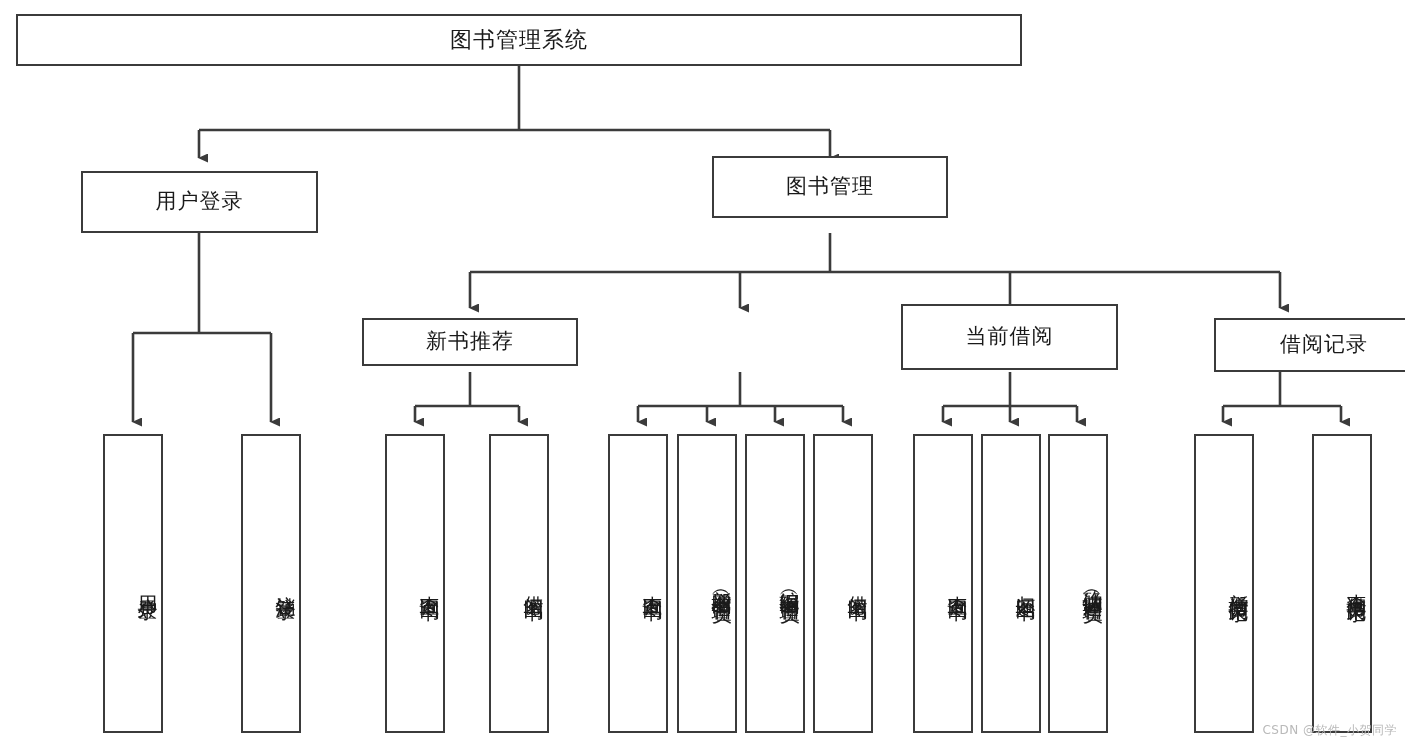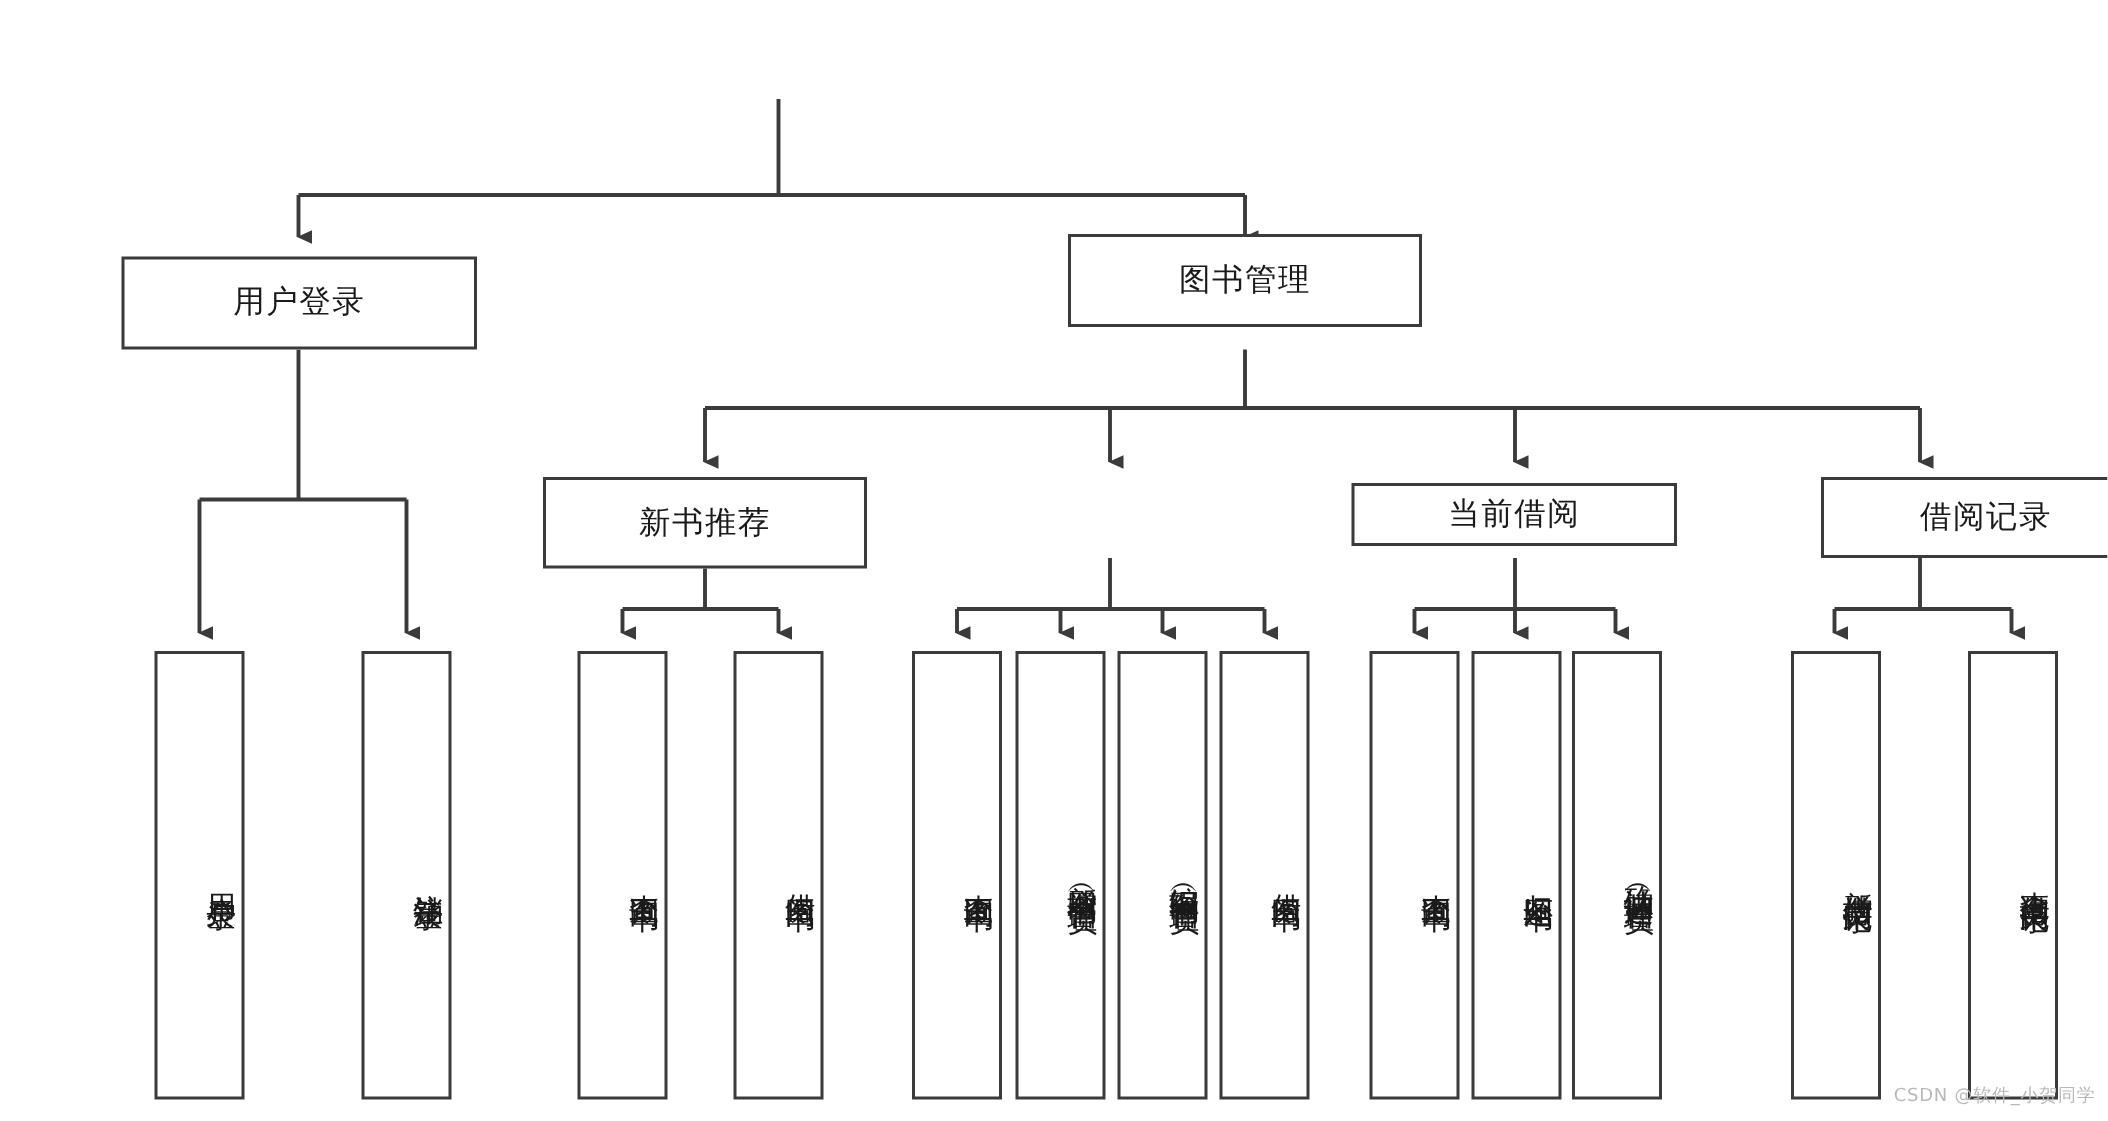--- a/index.html
+++ b/index.html
@@ -122,32 +122,35 @@
       <path d="M 1010,406 L 1010,422" marker-end="url(#arrowhead)"></path>
       <path d="M 1077,406 L 1077,422" marker-end="url(#arrowhead)"></path>
 
       <path d="M 1280,372 L 1280,406"></path>
       <path d="M 1223,406 L 1341,406"></path>
       <path d="M 1223,406 L 1223,422" marker-end="url(#arrowhead)"></path>
       <path d="M 1341,406 L 1341,422" marker-end="url(#arrowhead)"></path>
     </g>
   </svg>
 
+  <div class="node horiz root" style="left:16px; top:14px; width:1006px; height:52px;">
+    <span class="node-label">图书管理系统</span>
+  </div>
 
   <div class="node horiz" style="left:81px; top:171px; width:237px; height:62px;">
     <span class="node-label">用户登录</span>
   </div>
   <div class="node horiz" style="left:712px; top:156px; width:236px; height:62px;">
     <span class="node-label">图书管理</span>
   </div>
 
-  <div class="node horiz" style="left:362px; top:318px; width:216px; height:61px;">
+  <div class="node horiz" style="left:362px; top:318px; width:216px; height:48px;">
     <span class="node-label">新书推荐</span>
   </div>
-  <div class="node horiz" style="left:901px; top:322px; width:217px; height:42px;">
+  <div class="node horiz" style="left:901px; top:304px; width:217px; height:66px;">
     <span class="node-label">当前借阅</span>
   </div>
   <div class="node horiz" style="left:1170px; top:318px; width:220px; height:54px;margin-left:44px;">
     <span class="node-label">借阅记录</span>
   </div>
 
   <div class="node vert" style="left:103px; top:434px; width:60px; height:299px;">
     <span class="node-label">用户登录</span>
   </div>
   <div class="node vert" style="left:241px; top:434px; width:60px; height:299px;">

